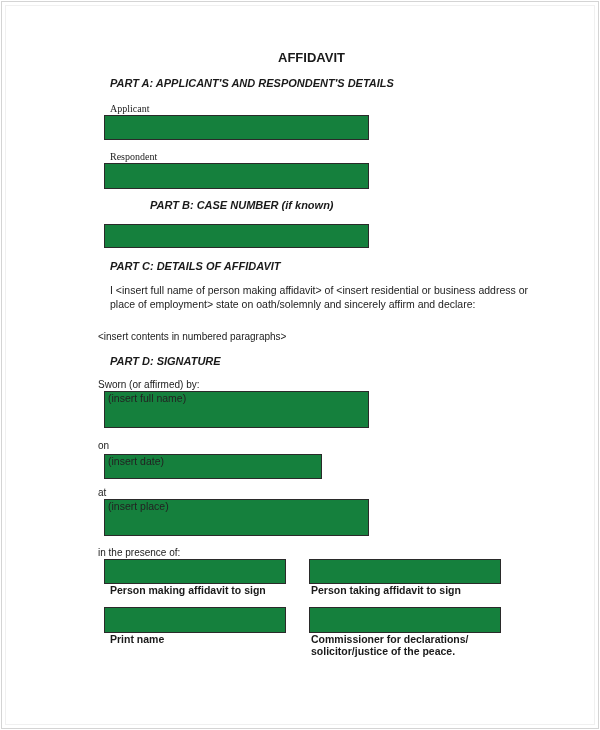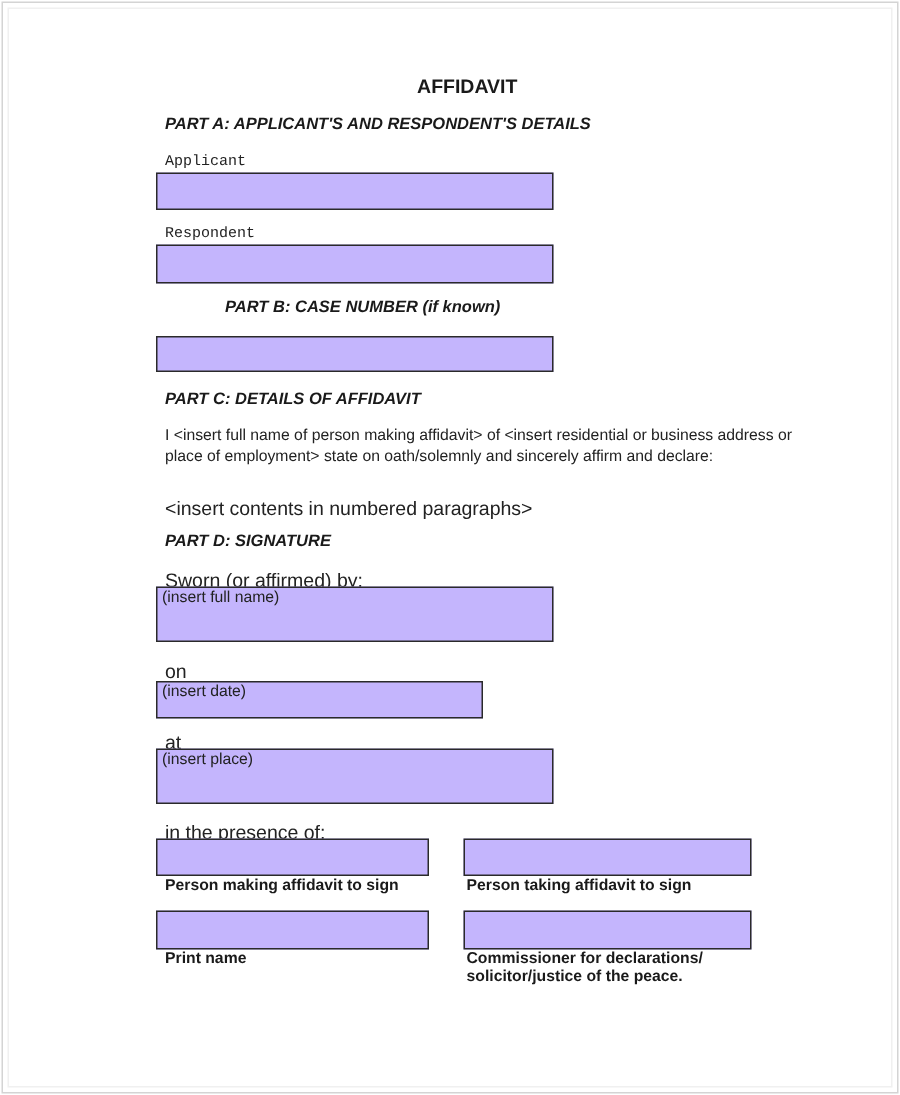--- a/index.html
+++ b/index.html
@@ -12,25 +12,25 @@
       position: absolute; left: 1px; top: 1px; width: 596px; height: 726px;
       border: 1px solid #d4d4d4;
     }
     .page-inner {
       position: absolute; left: 5px; top: 5px; width: 588px; height: 718px;
       border: 1px solid #f0f0f0;
     }
     .abs { position: absolute; white-space: nowrap; }
     .title { left: 0; width: 600px; top: 50px; text-align: center; font-weight: bold; font-size: 13px; padding-left: 23px; box-sizing: border-box; }
     .heading { left: 110px; font-weight: bold; font-size: 11px; font-style: italic; }
-    .serif-label { left: 110px; font-family: Liberation Mono, monospace; font-size: 10px; color: #222; }
-    .label { left: 110px; font-size: 13px; color: #222; }
+    .serif-label { left: 110px; font-family: Liberation Serif, serif; font-size: 10px; color: #222; }
+    .label { left: 98px; font-size: 10px; color: #222; }
     .para { left: 110px; font-size: 10.5px; line-height: 14px; color: #222; white-space: normal; width: 420px; }
     .box {
-      position: absolute; border: 1.5px solid #2a2a2a; box-sizing: border-box; background: #c4b5fd;
+      position: absolute; border: 1.5px solid #2a2a2a; box-sizing: border-box; background: #15803d;
     }
     .box .ph { position: absolute; left: 3px; top: 0px; font-size: 10.5px; color: #222; white-space: nowrap; }
     .sig-label { font-weight: bold; font-size: 10.5px; line-height: 12px; white-space: nowrap; }
   </style>
 </head>
 <body>
 
 <div class="page-border"></div>
 <div class="page-inner"></div>
 

